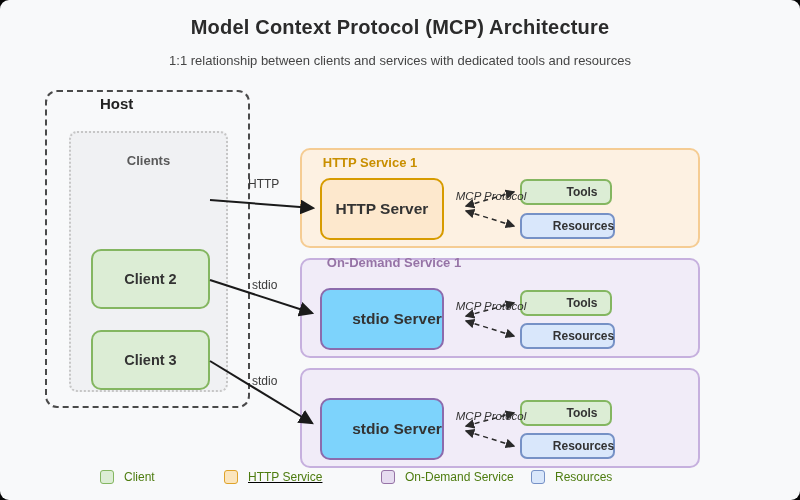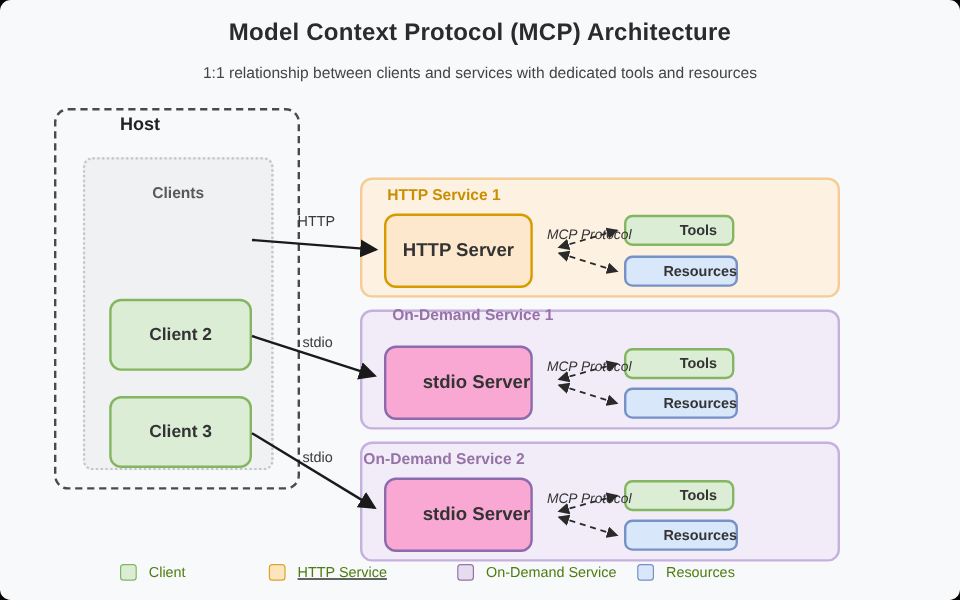--- a/index.html
+++ b/index.html
@@ -21,21 +21,21 @@
   
   .svc{left:300px;width:400px;height:100px;border-radius:10px;box-sizing:border-box;}
   .svc-http{background:#fdf1e2;border:2px solid #f5cc93;}
   .svc-od{background:#f1ecf8;border:2px solid #c6b0de;}
   .svc-label{font-size:13px;font-weight:bold;transform:translateX(-50%);white-space:nowrap;}
   .svc-label-http{color:#c98f00;}
   .svc-label-od{color:#9673a6;}
 
   .server{left:320px;width:124px;height:62px;border-radius:10px;box-sizing:border-box;display:flex;align-items:center;justify-content:center;font-size:15.5px;font-weight:bold;color:#333;}
   .server-http{background:#fde8cd;border:2.5px solid #d79b00;}
-  .server-od{background:#f9a8d4;border:2.5px solid #8c6bad;padding-left:30px;}
+  .server-od{background:#7dd3fc;border:2.5px solid #8c6bad;padding-left:30px;}
 
   .mini{left:520px;height:26px;border-radius:7px;box-sizing:border-box;display:flex;align-items:center;justify-content:center;font-size:12px;font-weight:bold;color:#333;padding-left:32px;}
   .mini-tools{width:92px;background:#dcedd5;border:2px solid #84b661;}
   .mini-res{width:95px;background:#d9e7fb;border:2px solid #7691c6;}
 
   .mcp-label{font-size:11.5px;font-style:italic;color:#333;transform:translateX(-50%);white-space:nowrap;}
   .edge-label{font-size:12px;color:#3a3a3a;white-space:nowrap;}
 
   svg.overlay{position:absolute;left:0;top:0;pointer-events:none;}
 
@@ -71,21 +71,20 @@
   <div class="abs mcp-label" style="left:491px;top:190px;">MCP Protocol</div>
 
   <div class="abs svc svc-od" style="top:258px;"></div>
   <div class="abs svc-label svc-label-od" style="left:370px;top:255px;margin-left:24px;">On-Demand Service 1</div>
   <div class="abs server server-od" style="top:288px;">stdio Server</div>
   <div class="abs mini mini-tools" style="top:290px;">Tools</div>
   <div class="abs mini mini-res" style="top:323px;">Resources</div>
   <div class="abs mcp-label" style="left:491px;top:300px;">MCP Protocol</div>
 
   <div class="abs svc svc-od" style="top:368px;"></div>
-  <div class="abs svc-label svc-label-od" style="left:370px;top:375px;">On-Demand Service 2</div>
   <div class="abs server server-od" style="top:398px;">stdio Server</div>
   <div class="abs mini mini-tools" style="top:400px;">Tools</div>
   <div class="abs mini mini-res" style="top:433px;">Resources</div>
   <div class="abs mcp-label" style="left:491px;top:410px;">MCP Protocol</div>
 
   <div class="abs edge-label" style="left:248px;top:177px;">HTTP</div>
   <div class="abs edge-label" style="left:252px;top:278px;">stdio</div>
   <div class="abs edge-label" style="left:252px;top:374px;">stdio</div>
 
   <svg class="overlay" width="800" height="500" viewBox="0 0 800 500">

